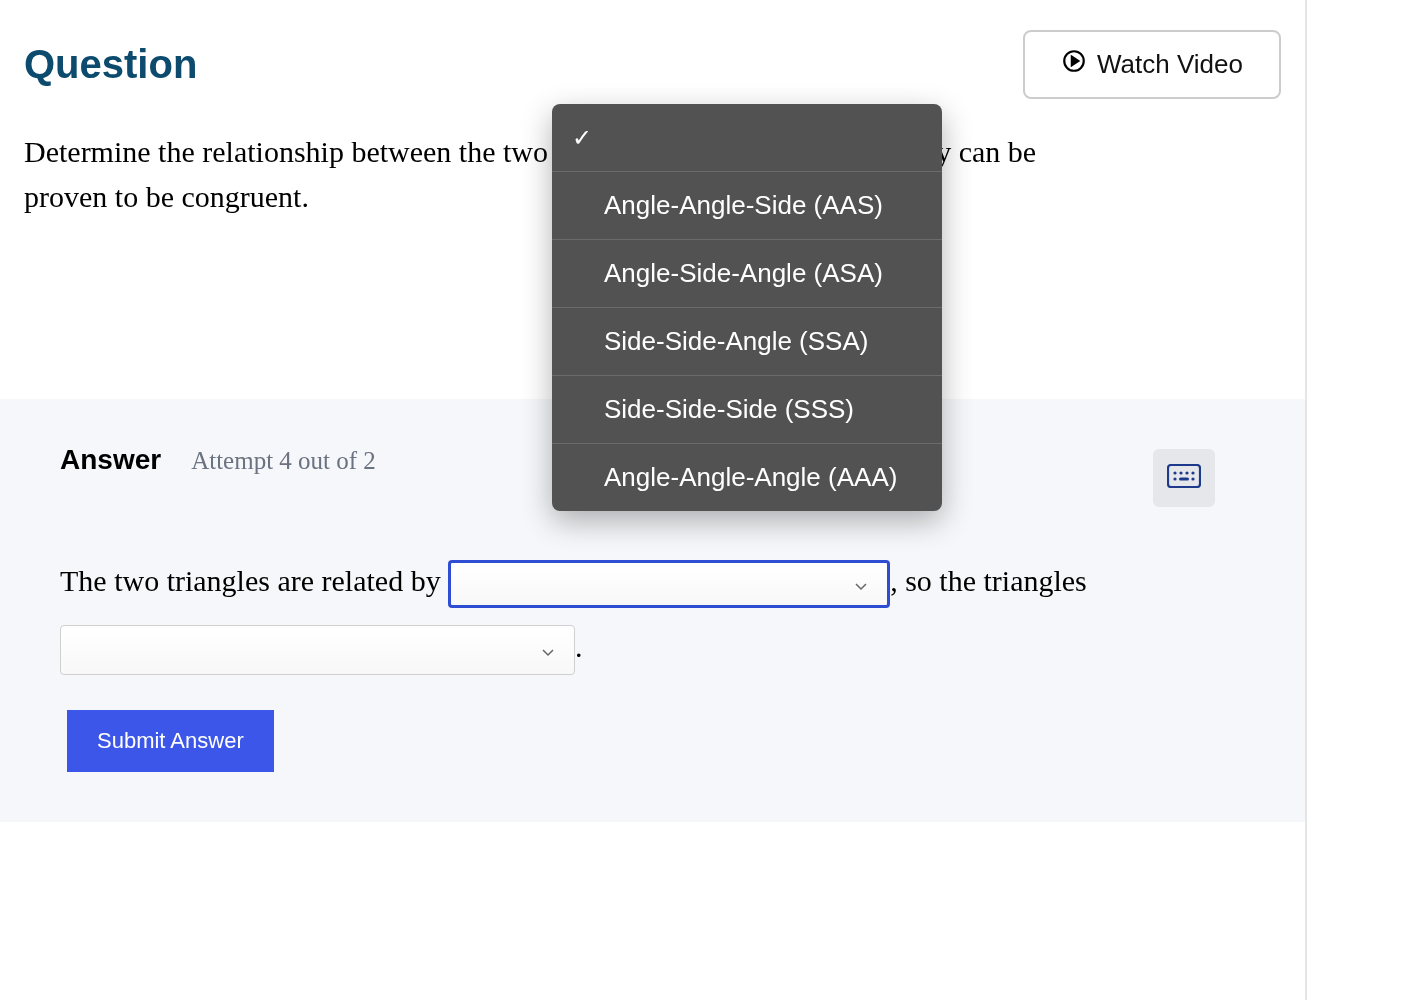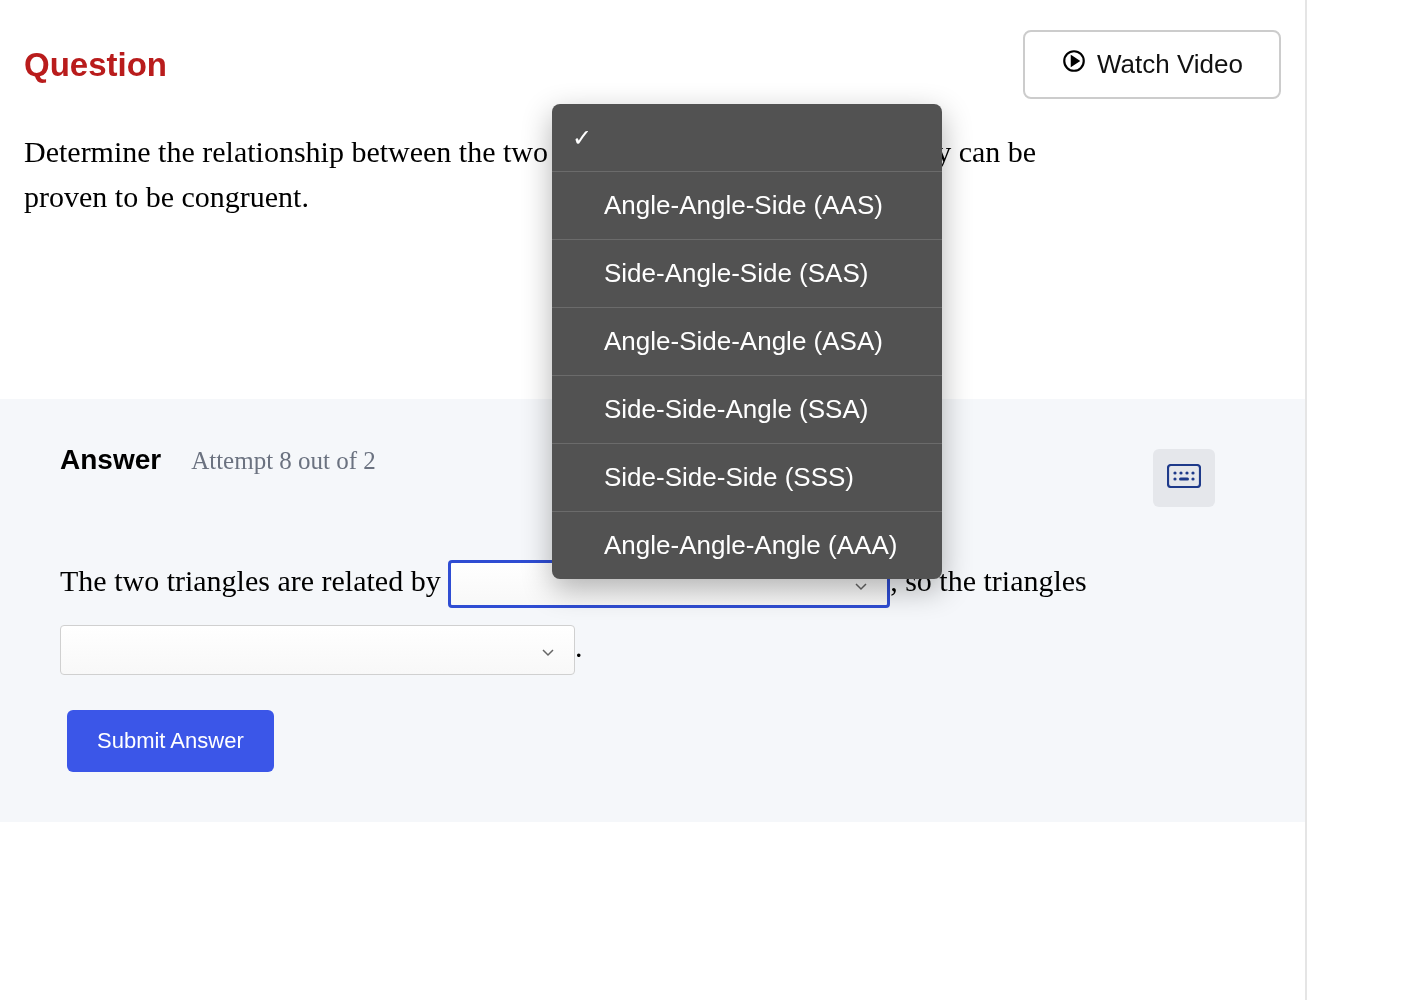--- a/index.html
+++ b/index.html
@@ -24,22 +24,22 @@
     }
     .header-row {
       display: flex;
       justify-content: space-between;
       align-items: center;
       padding: 30px 24px 0 24px;
     }
     .question-heading {
       font-family: -apple-system, BlinkMacSystemFont, 'Segoe UI', sans-serif;
       font-weight: 700;
-      font-size: 33px;
-      color: #b91c1c;
+      font-size: 40px;
+      color: #0c4a6e;
       text-align: center;
     }
     .header-buttons {
       display: flex;
       gap: 44px;
       border-radius: 10px;
     }
     .btn {
       font-family: -apple-system, BlinkMacSystemFont, 'Segoe UI', sans-serif;
       font-size: 26px;
@@ -142,21 +142,21 @@
       top: 50%;
       transform: translateY(-50%);
     }
     .submit-btn {
       font-family: -apple-system, BlinkMacSystemFont, 'Segoe UI', sans-serif;
       font-size: 22px;
       background: #3b56e8;
       color: #fff;
       border: none;
       padding: 18px 30px;
-      border-radius: 6px;
+      border-radius: 0;
       cursor: pointer;
       margin-top: 30px;
       margin-left: 7px;
     }
     .dropdown-menu {
       position: absolute;
       left: 552px;
       top: 104px;
       width: 390px;
       background: #525252;
@@ -217,21 +217,21 @@
 
       <path d="M 135 80 A 15 15 0 0 0 140 69" fill="none" stroke="#000" stroke-width="2"></path>
       <path d="M 130 80 A 20 20 0 0 0 136 65" fill="none" stroke="#000" stroke-width="2"></path>
       <path d="M 125 80 A 25 25 0 0 0 133 62" fill="none" stroke="#000" stroke-width="2"></path>
     </svg>
   </div>
 
   <div class="answer-section">
     <div class="answer-header">
       <div class="answer-heading">Answer</div>
-      <div class="attempt-text">Attempt 8 out of 2</div>
+      <div class="attempt-text">Attempt 4 out of 2</div>
     </div>
     <div class="keyboard-icon-box">
       <span>
         <svg width="34" height="24" viewBox="0 0 34 24">
           <rect x="1" y="1" width="32" height="22" rx="3" fill="none" stroke="#1e3a8a" stroke-width="2.2"></rect>
           <circle cx="8" cy="9" r="1.6" fill="#1e3a8a"></circle>
           <circle cx="14" cy="9" r="1.6" fill="#1e3a8a"></circle>
           <circle cx="20" cy="9" r="1.6" fill="#1e3a8a"></circle>
           <circle cx="26" cy="9" r="1.6" fill="#1e3a8a"></circle>
           <circle cx="8" cy="15" r="1.6" fill="#1e3a8a"></circle>
@@ -262,23 +262,20 @@
 
   <div class="dropdown-menu">
     <div class="dropdown-item selected">
       <span class="checkmark">✓</span>
       <span></span>
     </div>
     <div class="dropdown-item">
       <span>Angle-Angle-Side (AAS)</span>
     </div>
     <div class="dropdown-item">
-      <span>Side-Angle-Side (SAS)</span>
-    </div>
-    <div class="dropdown-item">
       <span>Angle-Side-Angle (ASA)</span>
     </div>
     <div class="dropdown-item">
       <span>Side-Side-Angle (SSA)</span>
     </div>
     <div class="dropdown-item">
       <span>Side-Side-Side (SSS)</span>
     </div>
     <div class="dropdown-item">
       <span>Angle-Angle-Angle (AAA)</span>

